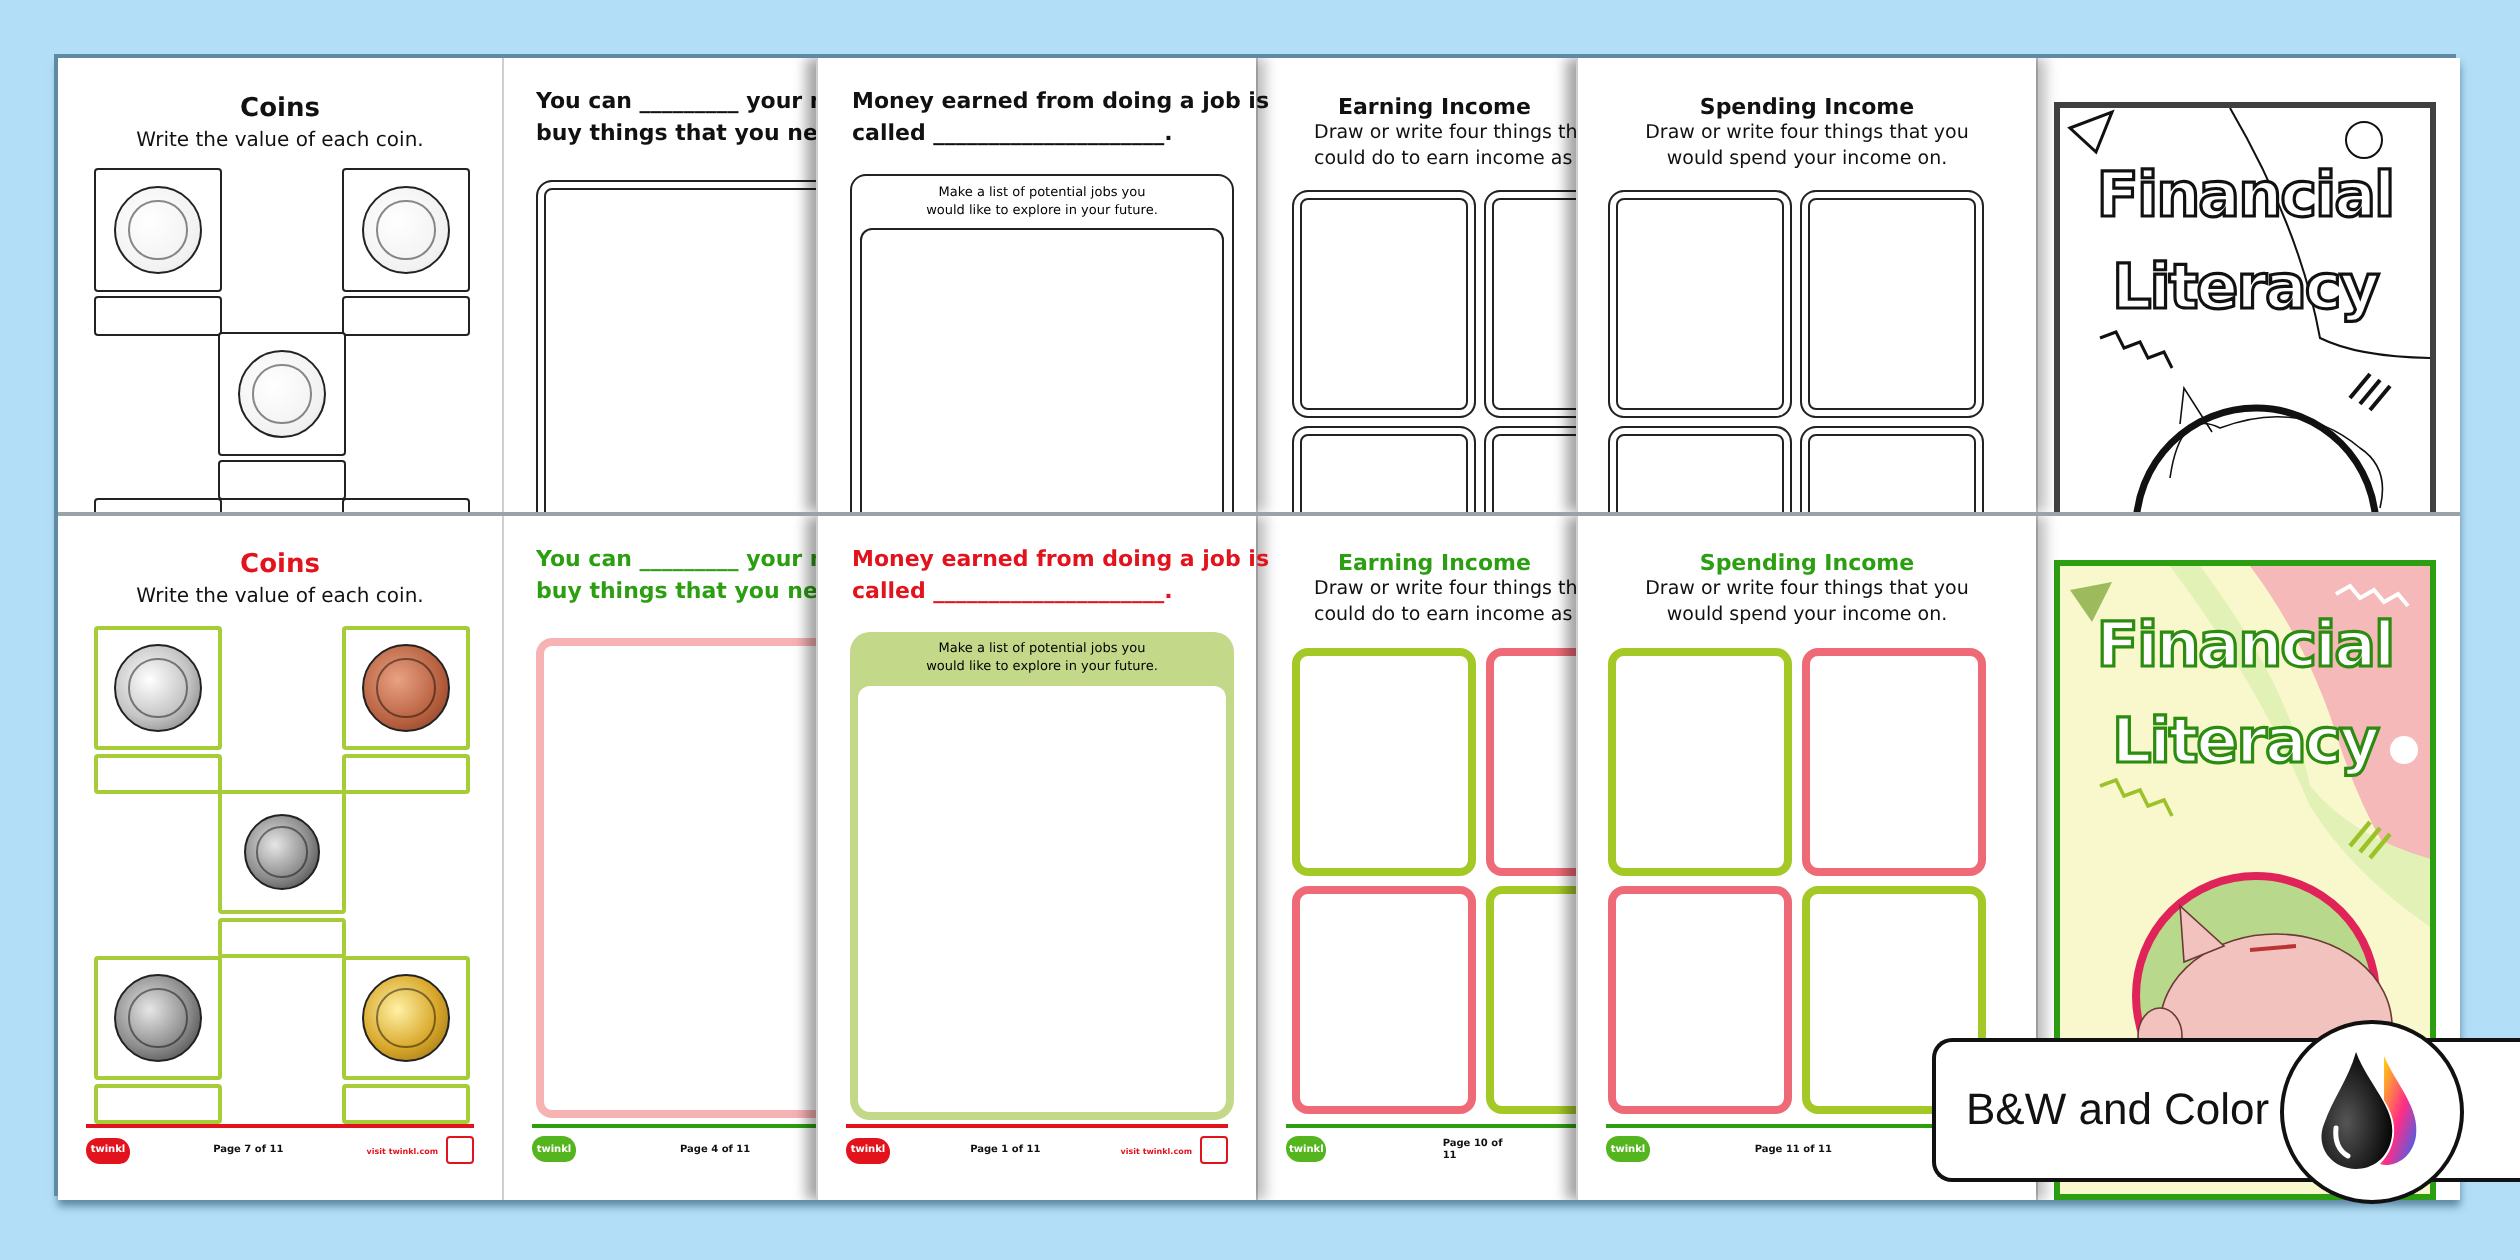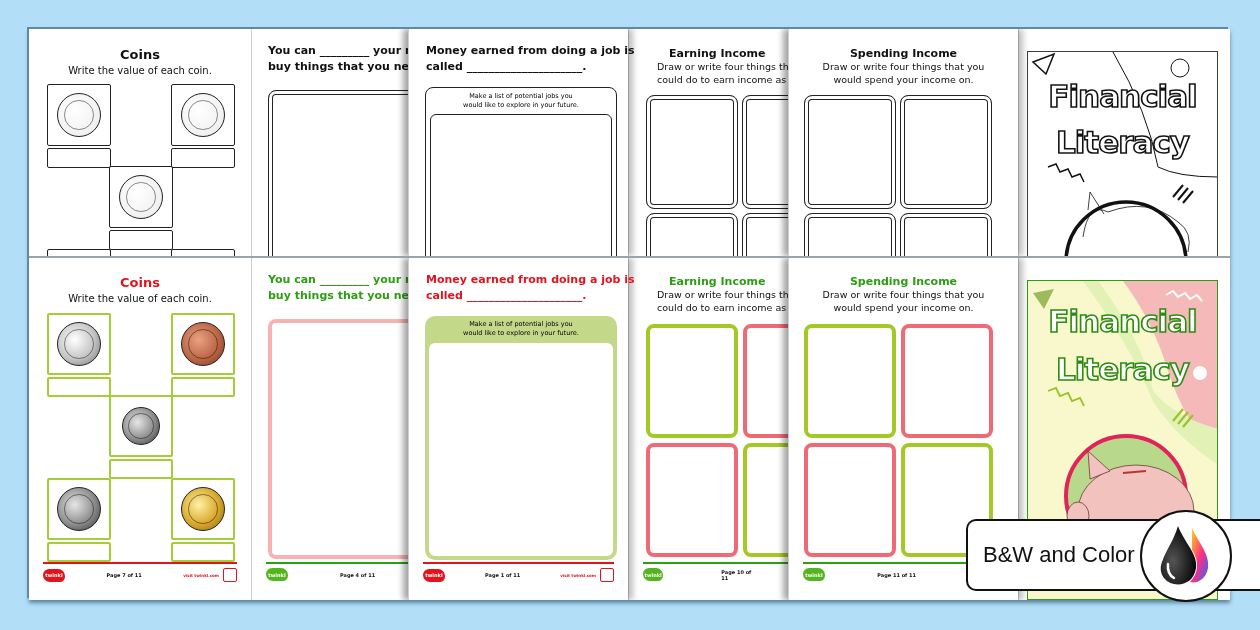--- a/index.html
+++ b/index.html
@@ -71,21 +71,21 @@
     color: #fff; font-size: 5px; font-weight: bold; display: flex; align-items: center; justify-content: center;
   }
   .twinkl-logo.red { background: #e3131d; }
   .twinkl-logo.green { background: #55b51e; }
   .page-text { font-size: 5px; font-weight: bold; color: #111; }
   .url-text { font-size: 4px; font-weight: bold; }
   .url-text.red { color: #e3131d; }
   .url-text.green { color: #2c9e12; }
   .badge-small { width: 14px; height: 14px; border: 1px solid #e3131d; border-radius: 2px; }
 
-  .cover { position: absolute; left: 8px; right: 12px; top: 22px; border: 1px solid #404040; overflow: hidden; }
+  .cover { position: absolute; left: 8px; right: 12px; top: 22px; border: 3px solid #404040; overflow: hidden; }
   .cover-title {
     position: absolute; left: 0; right: 0; text-align: center;
     font-family: "DejaVu Sans", sans-serif; font-weight: bold; font-size: 31px; letter-spacing: -1px;
     color: #fff;
   }
   .cover-bw .cover-title { -webkit-text-stroke: 1.6px #111; text-shadow: 0 0 0 #111; }
   .cover-c .cover-title { -webkit-text-stroke: 1.6px #2b8c10; }
 
   
   .bw-badge {

